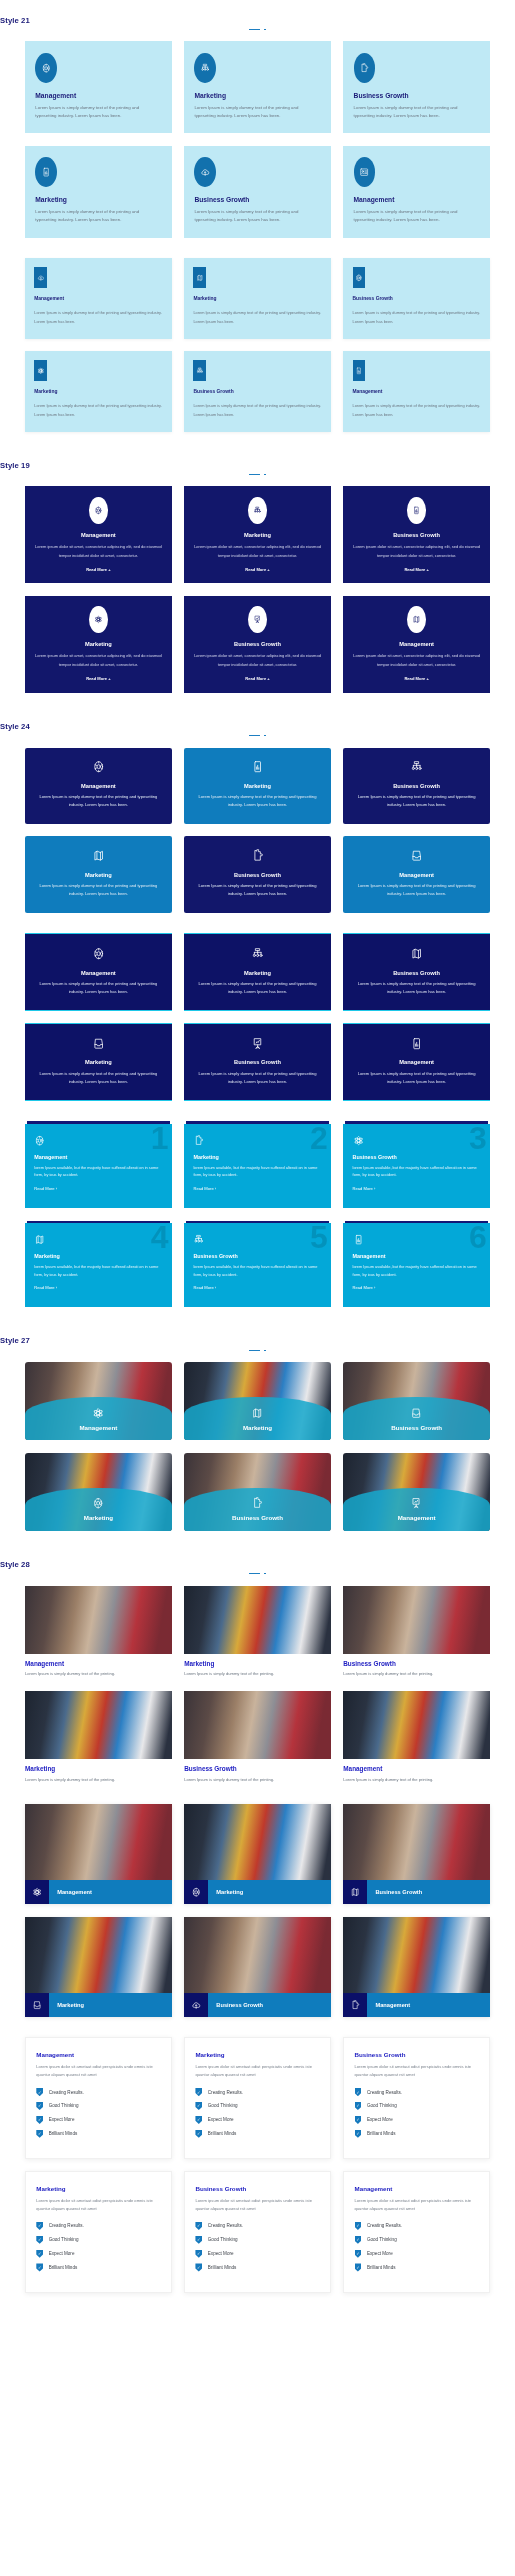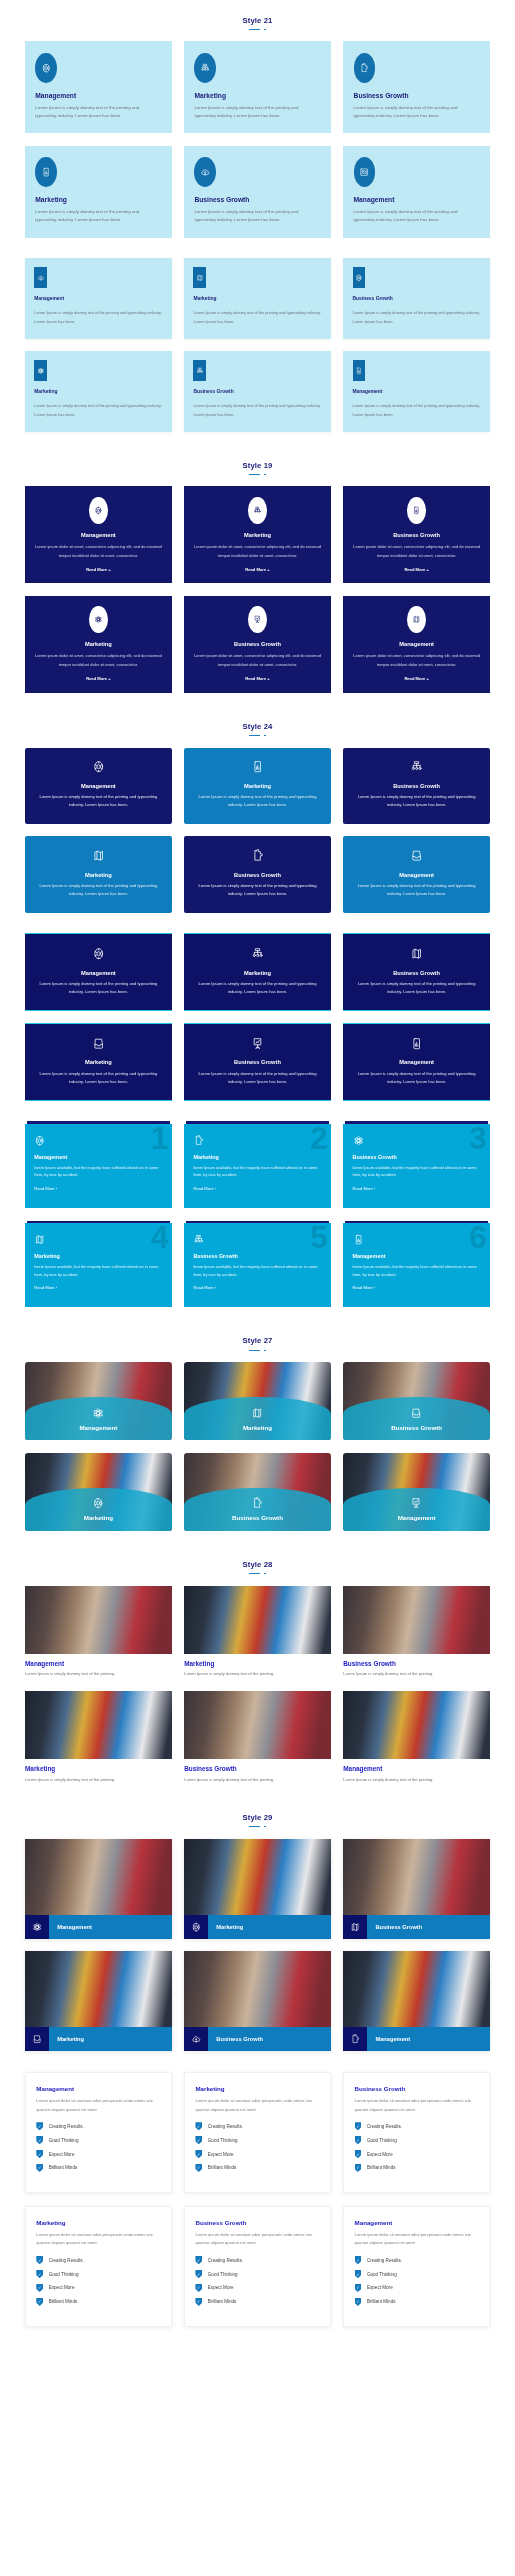--- a/index.html
+++ b/index.html
@@ -4,21 +4,21 @@
 <style>
   * { box-sizing: border-box; margin: 0; padding: 0; }
   body {
     width: 515px;
     background: #ffffff;
     font-family: "Liberation Sans", sans-serif;
     color: #333;
     -webkit-font-smoothing: antialiased;
   }
   .section { padding: 0 0 13.4px 0; }
-  .sec-head { text-align: center; padding: 15.5px 0 3.1px; }
+  .sec-head { padding: 15.5px 0 3.1px; }
   .sec-title {
     font-size: 7.7px; font-weight: bold; color: #1b1b78;
     letter-spacing: 0.1px;
   }
   .sec-div { margin: 3.1px auto 0; width: 17.5px; height: 3.6px; position: relative; }
   .sec-div:before {
     content:""; position:absolute; left:0; top:1.5px; width:11.3px; height:1px;
     background:#1e7fc2;
   }
   .sec-div:after {
@@ -701,24 +701,20 @@
       <div class="dsc">Lorem Ipsum is simply dummy text of the printing.</div>
         </div>
         <div class="card">
       <div class="photo ph-b"></div>
       <div class="ttl">Management</div>
       <div class="dsc">Lorem Ipsum is simply dummy text of the printing.</div>
         </div>
       </div>
     </section>
     <section class="section">
-      <div class="sec-head">
-    <div class="sec-title">Style 29</div>
-    <div class="sec-div"></div>
-      </div>
       <div class="grid s29">
         <div class="card">
       <div class="photo ph-a"></div>
       <div class="bar">
         <div class="bicon">
               <svg viewBox="0 0 24 24" width="10.3" height="10.3" aria-hidden="true">
                 <ellipse cx="12" cy="12" rx="3.2" ry="9" fill="none" stroke="#fff" stroke-width="1.4" stroke-linecap="round" stroke-linejoin="round"></ellipse>
        <ellipse cx="12" cy="12" rx="3.2" ry="9" transform="rotate(60 12 12)" fill="none" stroke="#fff" stroke-width="1.4" stroke-linecap="round" stroke-linejoin="round"></ellipse>
        <ellipse cx="12" cy="12" rx="3.2" ry="9" transform="rotate(-60 12 12)" fill="none" stroke="#fff" stroke-width="1.4" stroke-linecap="round" stroke-linejoin="round"></ellipse>
               </svg>

